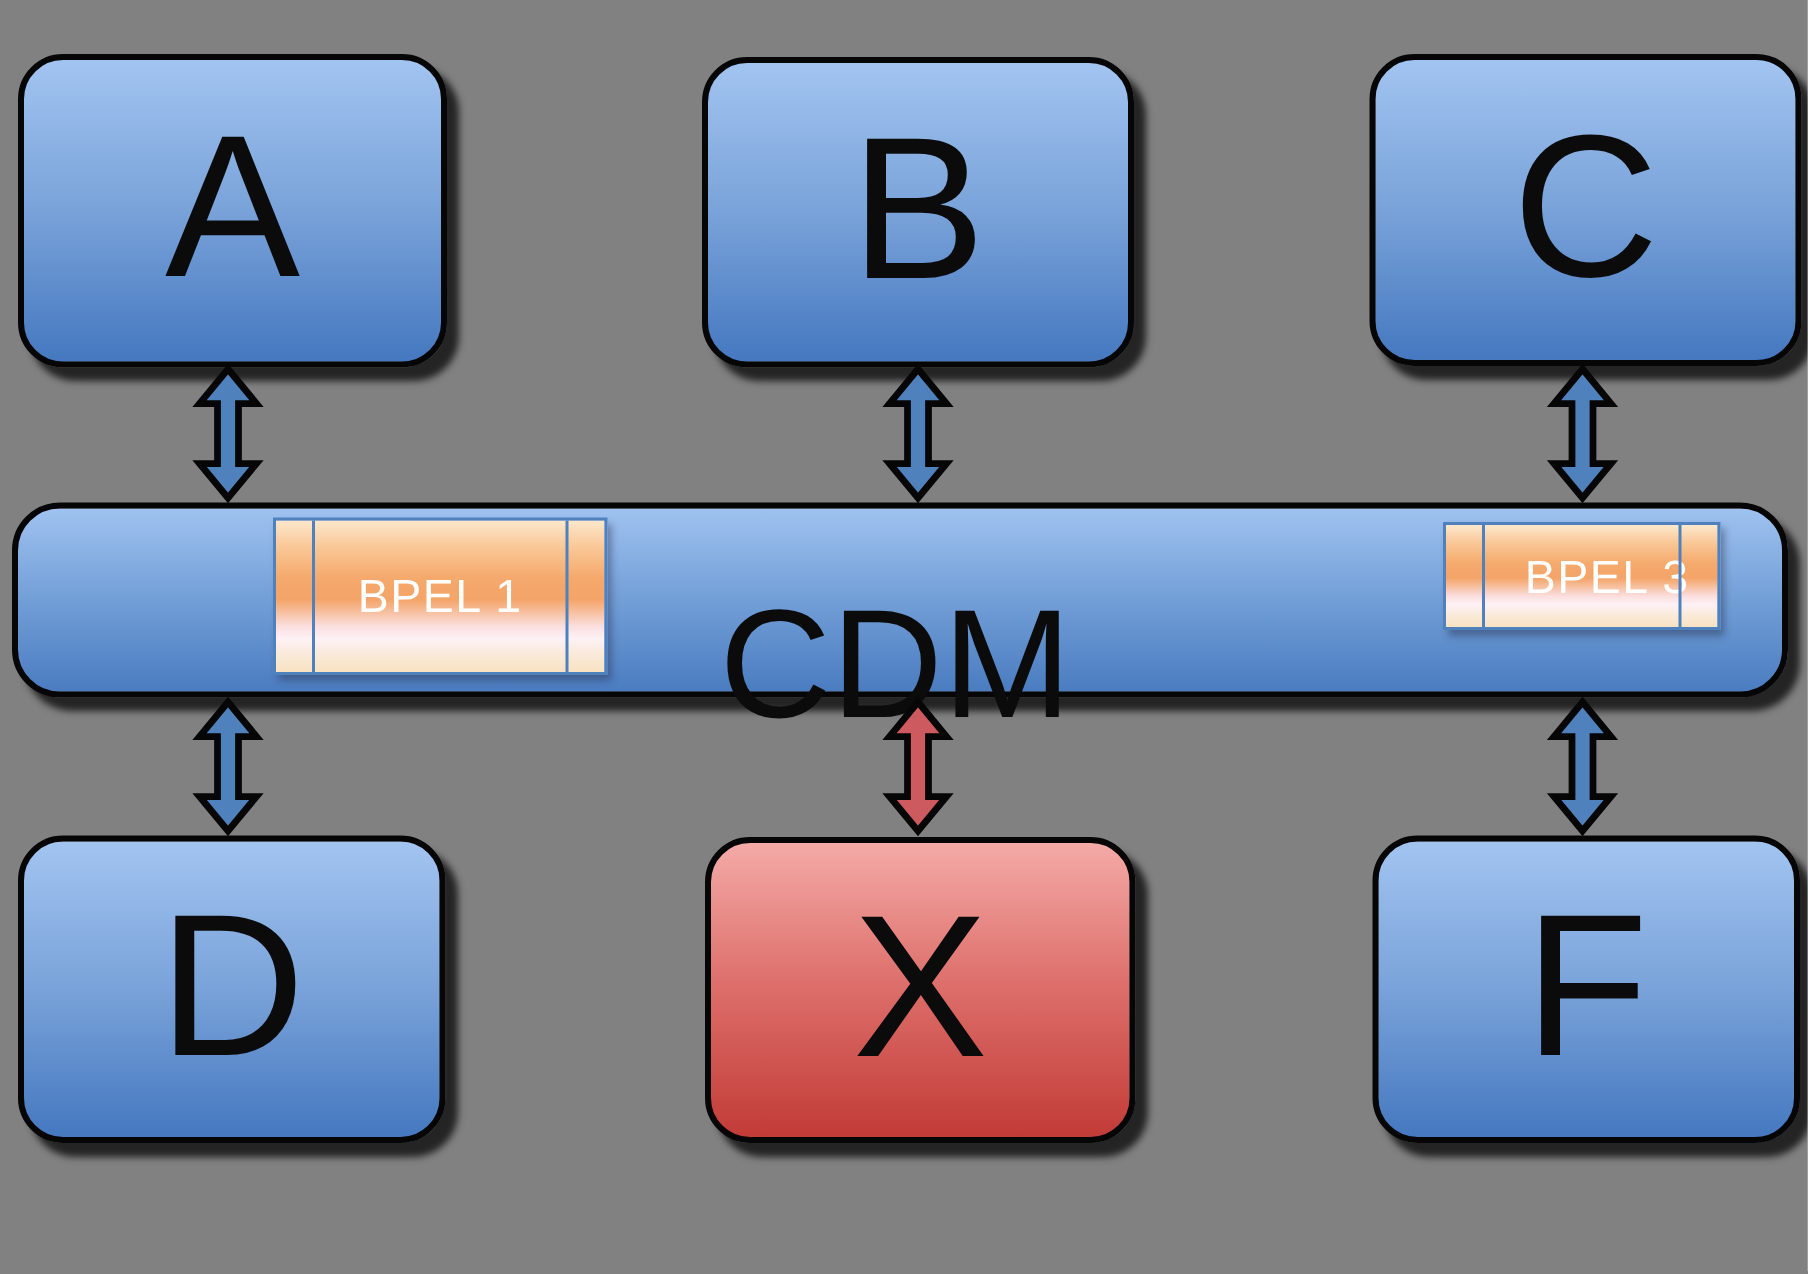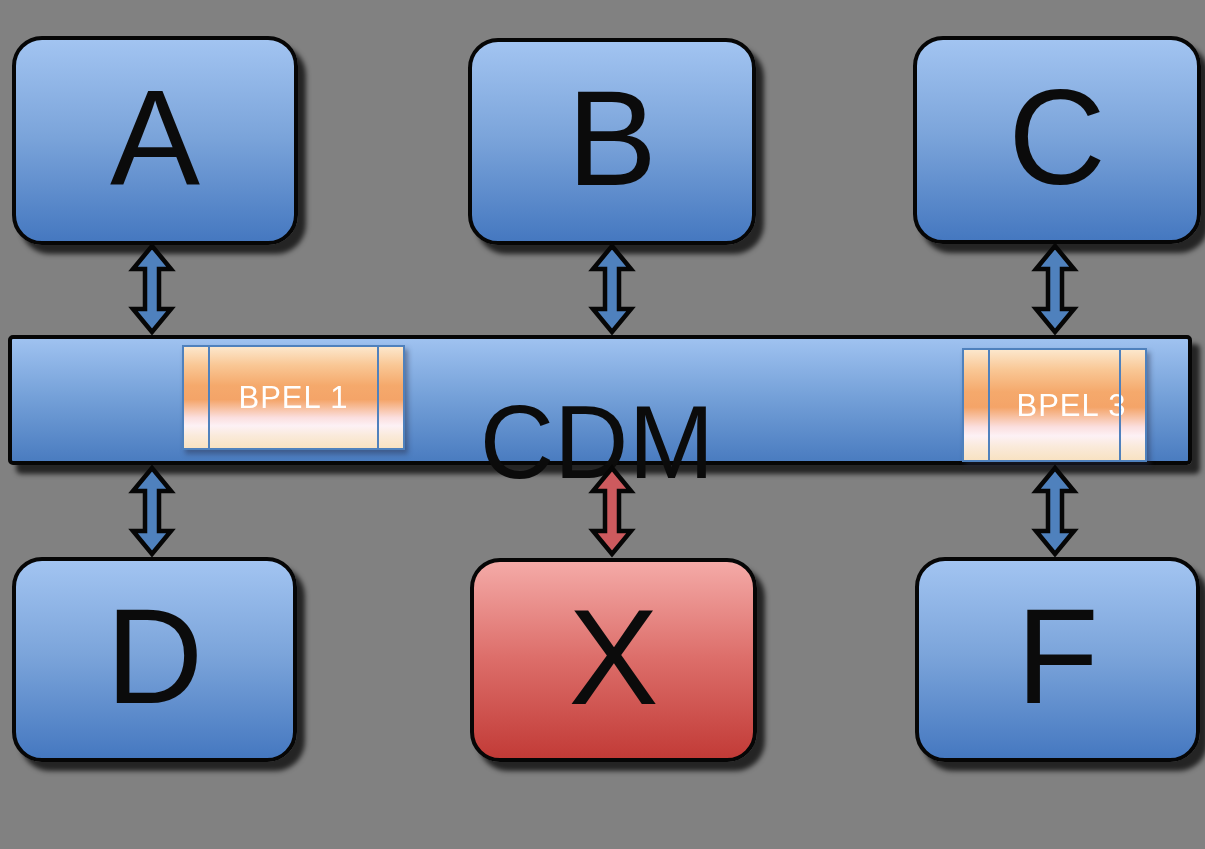--- a/index.html
+++ b/index.html
@@ -30,21 +30,21 @@
   .node-label {
     color: #0b0b0b;
     font-size: 135px;
     line-height: 1;
     padding-bottom: 6px;
   }
   .bus {
     position: absolute;
     left: 8px; top: 335px; width: 1184px; height: 130px;
     border: 4px solid #060606;
-    border-radius: 5px;
+    border-radius: 32px;
     box-sizing: border-box;
     background: linear-gradient(180deg, #9fc2f0 0%, #74a0d8 48%, #4a7cc0 100%);
     box-shadow: 8px 9px 5px rgba(0,0,0,0.72);
   }
   .bus-label {
     position: absolute;
     left: 400px; top: 14px; width: 370px; height: 122px;
     display: flex;
     align-items: center;
     justify-content: center;
@@ -108,21 +108,21 @@
   </svg>
   <svg class="arrow" style="left:1033px; top:243px;" width="44" height="92" viewBox="0 0 44 92">
     <path d="M22,3 L41,26 L29,26 L29,66 L41,66 L22,89 L3,66 L15,66 L15,26 L3,26 Z" stroke="#060606" stroke-width="4.5" stroke-linejoin="miter" fill="#4f81bd"></path>
   </svg>
 
   <div class="bus">
     <div class="bpel" style="left:170px; top:6px; width:223px; height:105px;">
       <span class="bpel-label">BPEL 1</span>
     </div>
     <div class="bus-label">CDM</div>
-    <div class="bpel" style="left:950px; top:9px; width:185px; height:114px;padding-left:34px;">
+    <div class="bpel" style="left:950px; top:9px; width:185px; height:72px;padding-left:34px;">
       <span class="bpel-label">BPEL 3</span>
     </div>
   </div>
 
   <svg class="arrow" style="left:130px; top:465px;" width="44" height="92" viewBox="0 0 44 92">
     <path d="M22,3 L41,26 L29,26 L29,66 L41,66 L22,89 L3,66 L15,66 L15,26 L3,26 Z" stroke="#060606" stroke-width="4.5" stroke-linejoin="miter" fill="#4f81bd"></path>
   </svg>
   <svg class="arrow" style="left:590px; top:465px;" width="44" height="92" viewBox="0 0 44 92">
     <path d="M22,3 L41,26 L29,26 L29,66 L41,66 L22,89 L3,66 L15,66 L15,26 L3,26 Z" stroke="#060606" stroke-width="4.5" stroke-linejoin="miter" fill="#cd5a5e"></path>
   </svg>

